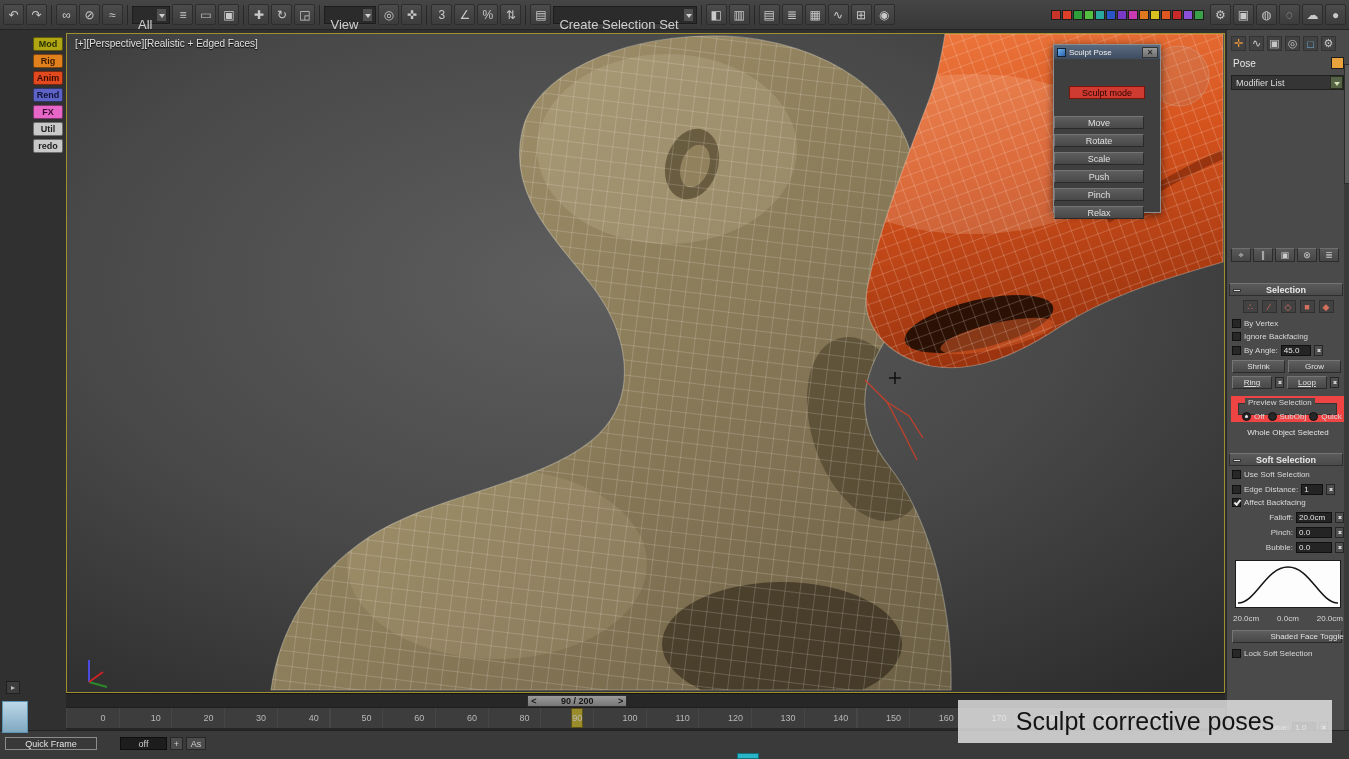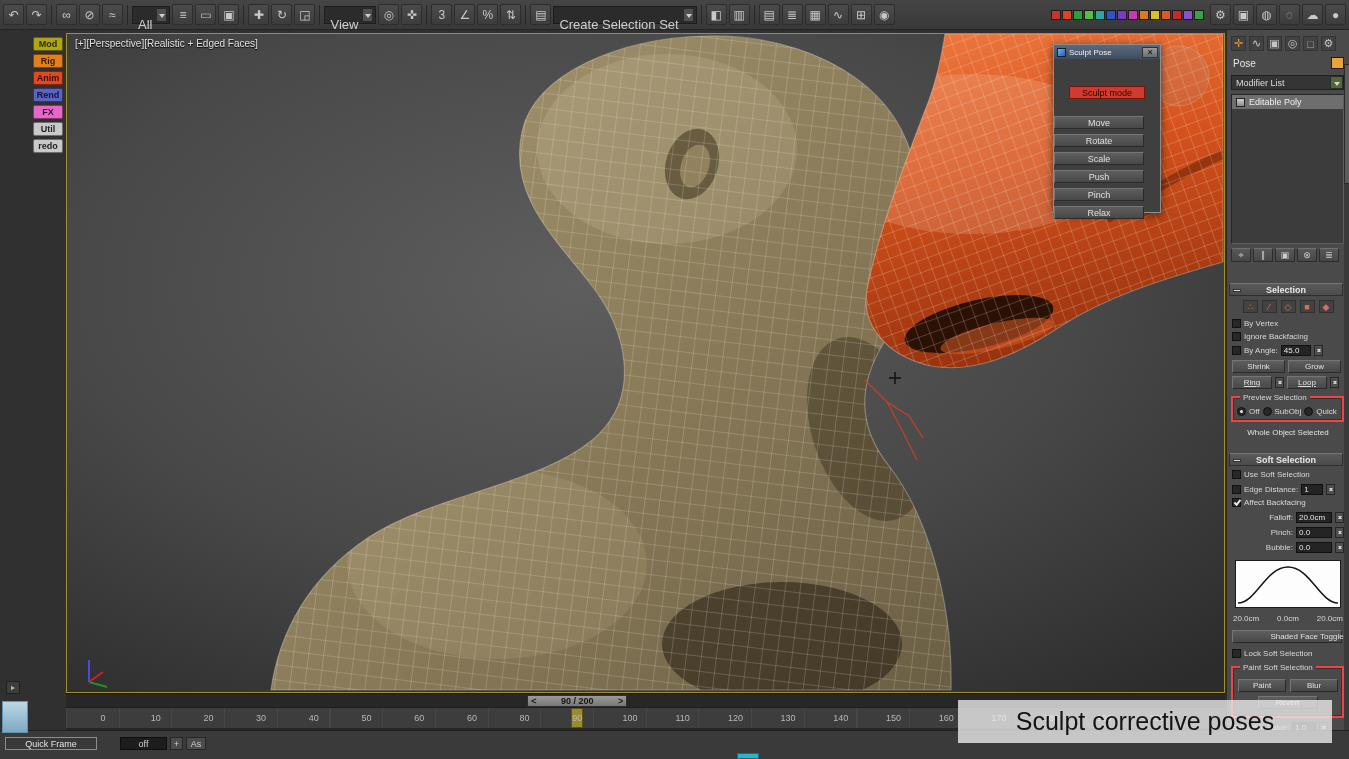--- a/index.html
+++ b/index.html
@@ -60,21 +60,21 @@
   .p-row{position:absolute;left:5px;width:112px;display:flex;align-items:center;gap:3px;color:#d8d8d8;font-size:8px;white-space:nowrap;}
   .cb{width:9px;height:9px;background:#272727;border:1px solid #111;position:relative;flex:0 0 auto;}
   .cb.on::after{content:"";position:absolute;left:1px;top:1px;width:5px;height:2px;border-left:2px solid #e6e6e6;border-bottom:2px solid #e6e6e6;transform:rotate(-50deg);}
   .rd{width:9px;height:9px;border-radius:50%;background:#272727;border:1px solid #111;position:relative;flex:0 0 auto;}
   .rd.on::after{content:"";position:absolute;left:2px;top:2px;width:3px;height:3px;border-radius:50%;background:#e8e8e8;}
   .fld{background:#242424;border:1px solid #101010;color:#e4e4e4;font-size:8px;height:11px;display:flex;align-items:center;padding:0 2px;}
   .spin{width:9px;height:11px;background:#4e4e4e;border:1px solid #262626;position:relative;flex:0 0 auto;}
   .spin::before{content:"";position:absolute;left:2px;top:1px;border:2px solid transparent;border-bottom:3px solid #ccc;}
   .spin::after{content:"";position:absolute;left:2px;bottom:1px;border:2px solid transparent;border-top:3px solid #ccc;}
   .p-btn{background:linear-gradient(#5e5e5e,#484848);border:1px solid #2a2a2a;border-top-color:#757575;border-left-color:#757575;color:#e0e0e0;font-size:8px;height:13px;display:flex;align-items:center;justify-content:center;}
-  .grp{position:absolute;left:4px;width:113px;border:2px solid #ef4444;box-shadow:inset 0 0 0 1px #333;}
+  .grp{position:absolute;left:4px;width:113px;border:7px solid #ef4444;box-shadow:inset 0 0 0 1px #333;}
   .grp-t{position:absolute;left:7px;top:-5px;background:#4a4a4a;padding:0 3px;font-size:8px;color:#d6d6d6;}
   .so-ic{width:15px;height:13px;display:flex;align-items:center;justify-content:center;font-size:9px;color:#d5705c;background:#424242;border:1px solid #303030;}
   .curve-box{position:absolute;left:8px;width:106px;height:48px;background:#fdfdfd;border:1px solid #1c1c1c;}
   .panel-scroll{position:absolute;left:117px;top:34px;width:6px;height:695px;background:#3a3a3a;}
   .panel-scroll-h{position:absolute;left:0;top:0;width:6px;height:120px;background:#5c5c5c;border:1px solid #2c2c2c;}
 
   
   .time-slider{position:absolute;left:66px;top:693px;width:1159px;height:14px;background:#272727;border-top:1px solid #161616;}
   .ts-handle{position:absolute;top:1px;width:100px;height:12px;background:linear-gradient(#9a9a9a,#787878);border:1px solid #2e2e2e;display:flex;align-items:center;justify-content:space-between;padding:0 3px;color:#161616;font-size:9px;font-weight:bold;}
   .track-bar{position:absolute;left:66px;top:707px;width:1159px;height:23px;background:#3d3d3d;border-top:1px solid #1f1f1f;border-bottom:2px solid #262626;background-image:repeating-linear-gradient(90deg,rgba(255,255,255,0.05) 0 1px,transparent 1px 52.7px);}
@@ -284,26 +284,20 @@
       <div class="ptab" style="color:#c6c6c6">⚙</div>
     </div>
   <div class="obj-row">
     <span class="obj-name">Pose</span>
     <span class="obj-color"></span>
   </div>
   <div class="mod-list">
     <span class="mod-list-t">Modifier List</span>
     <span class="mod-list-a"></span>
   </div>
-  <div class="stack-box">
-      <div class="stack-row sel">
-        <span class="stack-ic"></span>
-        <span>Editable Poly</span>
-      </div>
-    </div>
   <div class="stack-toolbar">
       <div class="stk-btn">⌖</div>
       <div class="stk-btn">∥</div>
       <div class="stk-btn">▣</div>
       <div class="stk-btn">⊗</div>
       <div class="stk-btn">≣</div>
     </div>
 
   <div class="roll-h" style="top:253px;">Selection</div>
   <div class="p-row" style="top:270px;justify-content:center;gap:4px;">
@@ -389,30 +383,20 @@
     <span>20.0cm</span>
     <span>0.0cm</span>
     <span>20.0cm</span>
   </div>
   <div class="p-row" style="top:600px;">
     <span class="p-btn" style="width:110px;padding-left:40px;">Shaded Face Toggle</span>
   </div>
   <div class="p-row" style="top:619px;">
     <span class="cb"></span>
     <span>Lock Soft Selection</span>
-  </div>
-  <div class="grp" style="top:636px;height:52px;">
-    <span class="grp-t">Paint Soft Selection</span>
-    <div style="display:flex;gap:4px;margin:11px 0 0 5px;">
-      <span class="p-btn" style="width:48px;">Paint</span>
-      <span class="p-btn" style="width:48px;">Blur</span>
-    </div>
-    <div style="display:flex;justify-content:center;margin-top:4px;">
-      <span class="p-btn" style="width:60px;">Revert</span>
-    </div>
   </div>
   <div class="p-row" style="top:692px;opacity:.8;">
     <span>Selection Value:</span>
     <span class="fld" style="width:24px;">1.0</span>
     <span class="spin"></span>
   </div>
 
   <div class="panel-scroll">
       <div class="panel-scroll-h"></div>
     </div>

